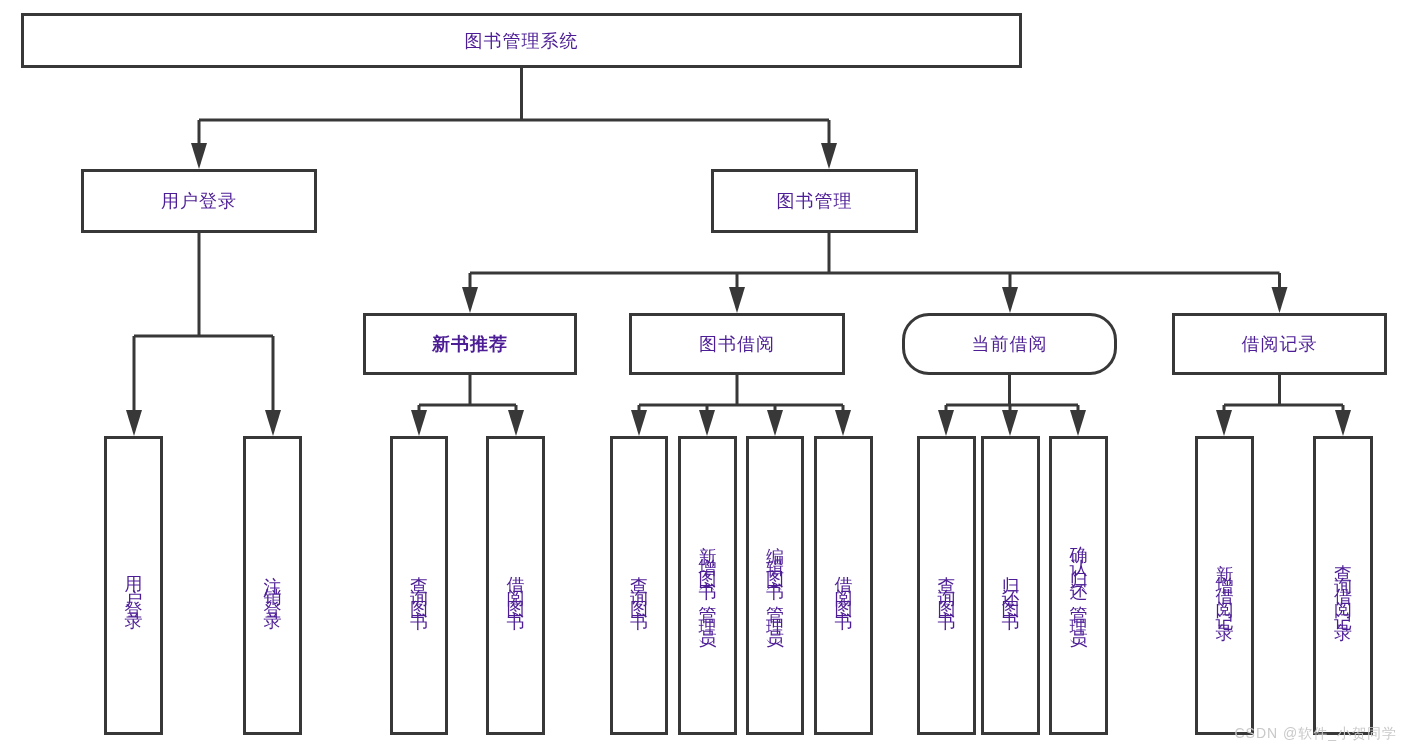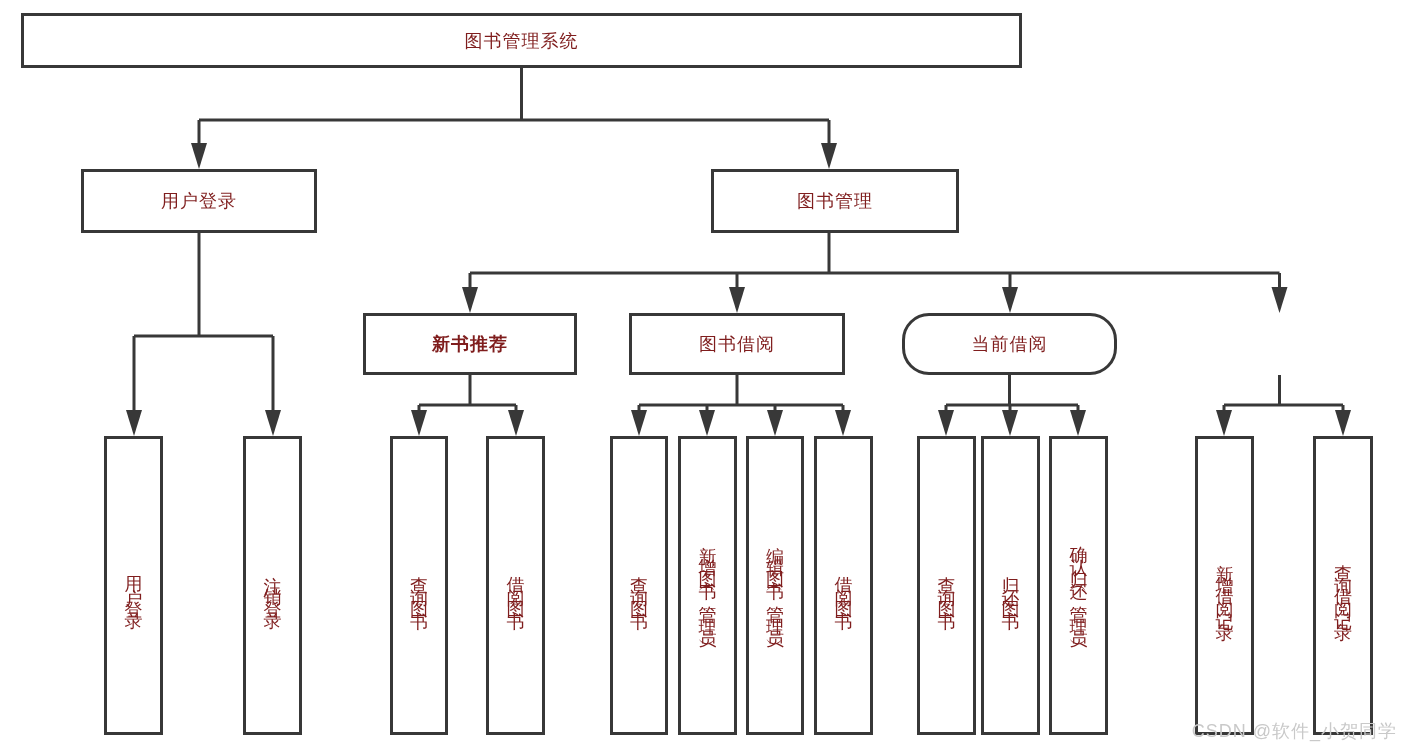--- a/index.html
+++ b/index.html
@@ -16,36 +16,36 @@
     pointer-events:none;
   }
   svg.wires path { stroke:#383838; stroke-width:3; fill:none; }
   svg.wires polygon { fill:#383838; stroke:none; }
   .node {
     position:absolute;
     box-sizing:border-box;
     border:3px solid #383838;
     background:#ffffff;
     display:flex; align-items:center; justify-content:center;
-    color:#7f1d1d;
+    color:#4c1d95;
   }
   .h-node { font-size:18px; letter-spacing:1px; }
   .root-node { font-size:18px; letter-spacing:1px; }
   .v-node .vtext {
     writing-mode:vertical-rl;
     text-orientation:mixed;
     font-size:18px;
     letter-spacing:12px;
     line-height:1;
     white-space:nowrap;
   }
   .watermark {
     position:absolute;
     right:8px; bottom:4px;
-    font-size:18px;
+    font-size:14px;
     color:#c9c9c9;
     letter-spacing:1px;
     z-index:10;
   }
 </style>
 </head>
 <body>
 
 <div class="canvas">
 
@@ -86,32 +86,35 @@
     <polygon points="1335,410 1351,410 1343,436"></polygon>
   </svg>
 
   <div class="node root-node" style="left:21px; top:13px; width:1001px; height:55px;">
     <span>图书管理系统</span>
   </div>
 
   <div class="node h-node" style="left:81px; top:169px; width:236px; height:64px;">
     <span>用户登录</span>
   </div>
-  <div class="node h-node" style="left:711px; top:169px; width:248px; height:64px;">
+  <div class="node h-node" style="left:711px; top:169px; width:207px; height:64px;">
     <span>图书管理</span>
   </div>
 
   <div class="node h-node" style="left:363px; top:313px; width:214px; height:62px;font-weight:bold;">
     <span>新书推荐</span>
   </div>
   <div class="node h-node" style="left:629px; top:313px; width:216px; height:62px;">
     <span>图书借阅</span>
   </div>
   <div class="node h-node" style="left:902px; top:313px; width:215px; height:62px;border-radius:27px;">
     <span>当前借阅</span>
+  </div>
+  <div class="node h-node" style="left:1172px; top:313px; width:215px; height:62px;">
+    <span>借阅记录</span>
   </div>
 
   <div class="node v-node" style="left:104px; top:436px; width:59px; height:299px;">
     <span class="vtext">用户登录</span>
   </div>
   <div class="node v-node" style="left:243px; top:436px; width:59px; height:299px;">
     <span class="vtext">注销登录</span>
   </div>
 
   <div class="node v-node" style="left:390px; top:436px; width:58px; height:299px;">

